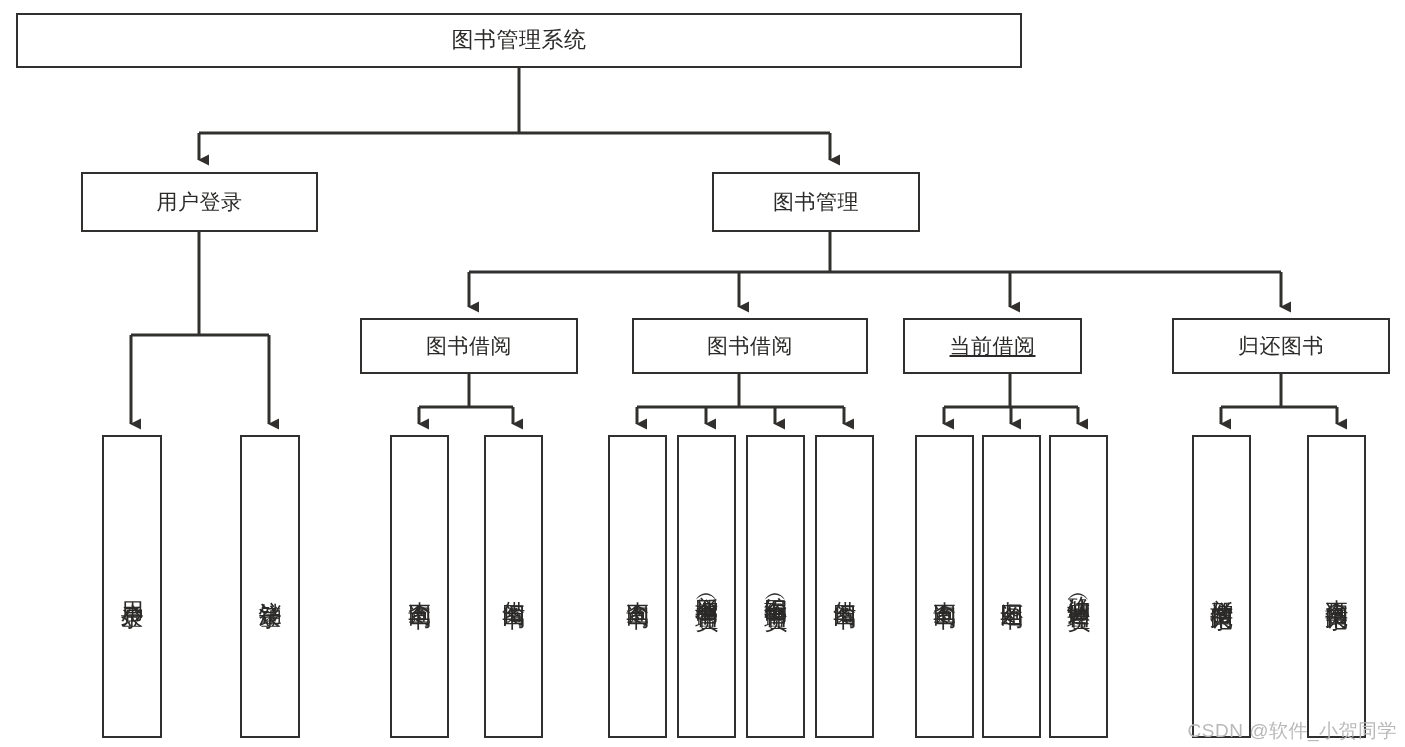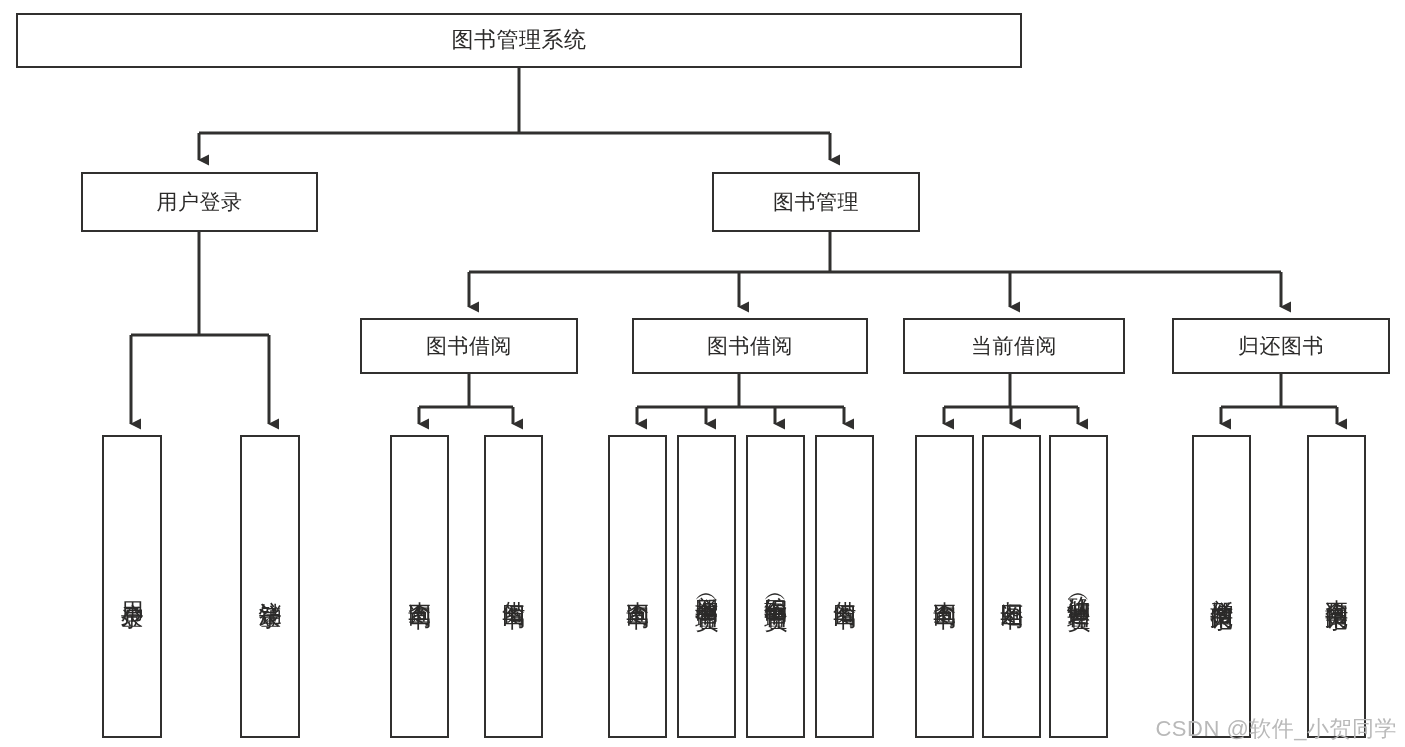--- a/index.html
+++ b/index.html
@@ -55,21 +55,21 @@
     display: block;
   }
   .node.root {
     font-size: 22px;
     text-align: right;
   }
   .watermark {
     position: absolute;
     right: 8px;
     bottom: 3px;
-    font-size: 22px;
+    font-size: 19px;
     color: #b9b9b9;
     letter-spacing: 0.5px;
     white-space: nowrap;
     user-select: none;
   }
 </style>
 </head>
 <body>
 
 <div id="canvas">
@@ -134,21 +134,21 @@
   <div class="node h" style="left:712px; top:172px; width:208px; height:60px;justify-content:center;">
     <span>图书管理</span>
   </div>
 
   <div class="node h" style="left:360px; top:318px; width:218px; height:56px;">
     <span>图书借阅</span>
   </div>
   <div class="node h" style="left:632px; top:318px; width:236px; height:56px;">
     <span>图书借阅</span>
   </div>
-  <div class="node h" style="left:903px; top:318px; width:222px; height:56px;">
+  <div class="node h" style="left:903px; top:318px; width:179px; height:56px;text-decoration:underline;">
     <span>当前借阅</span>
   </div>
   <div class="node h" style="left:1172px; top:318px; width:218px; height:56px;">
     <span>归还图书</span>
   </div>
 
   <div class="node v" style="left:102px; top:435px; width:60px; height:303px;">
     <span class="vlabel">用户登录</span>
   </div>
   <div class="node v" style="left:240px; top:435px; width:60px; height:303px;">

